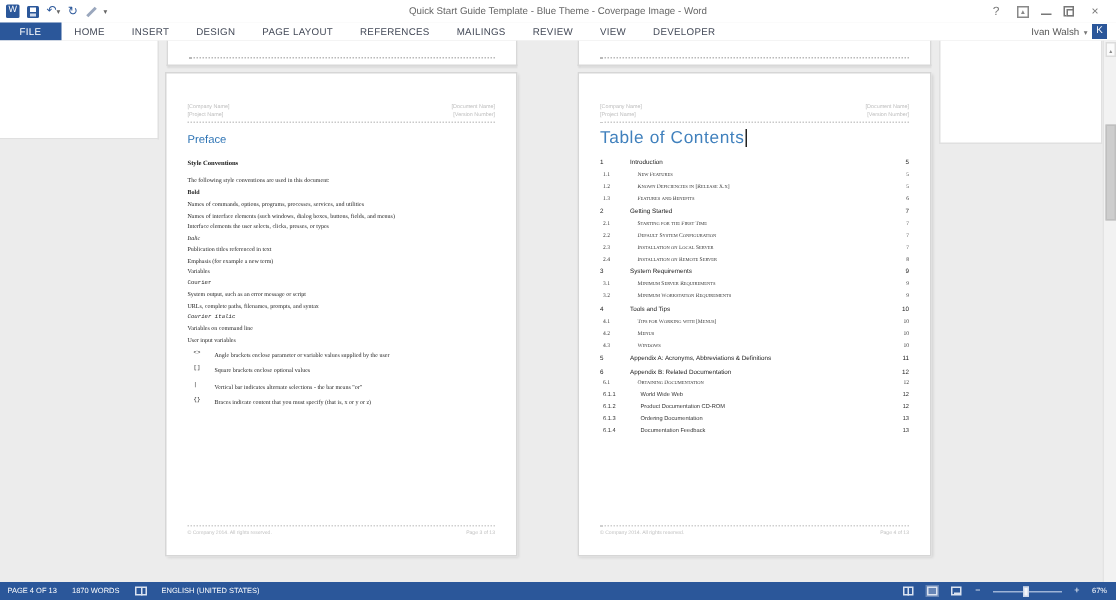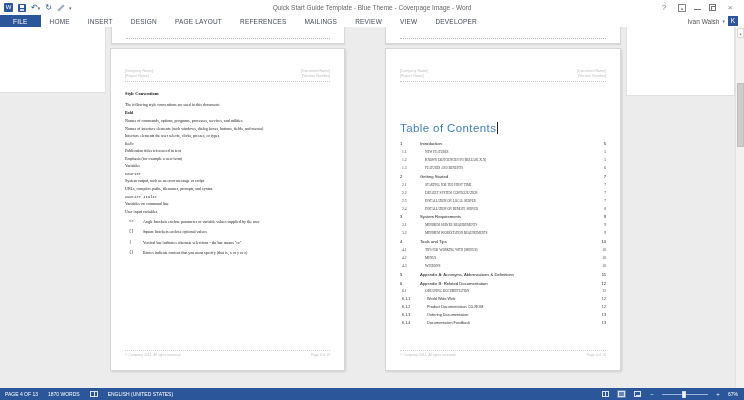--- a/index.html
+++ b/index.html
@@ -64,21 +64,21 @@
   .pline.italic { font-style:italic; }
   .pline.mono { font-family:"Liberation Mono", monospace; font-size:3.8px; }
   .pline.monoitalic { font-family:"Liberation Mono", monospace; font-style:italic; font-size:3.8px; }
   .blist { margin-top:5px; }
   .brow { display:flex; margin-top:5.4px; font-size:4px; color:#222; font-family:"Liberation Serif", serif; }
   .bsym { width:18px; padding-left:4px; font-family:"Liberation Mono", monospace; font-size:3.8px; }
   .bdesc { flex:1; }
 
   
   .toc-title-row { margin-top:4px; display:flex; align-items:flex-end; }
-  .h1-toc { font-size:11.5px; color:#4181bd; letter-spacing:.4px; font-weight:400;margin-top:36px; }
+  .h1-toc { font-size:11.5px; color:#4181bd; letter-spacing:.4px; font-weight:400; }
   .caret { display:inline-block; width:1px; height:12px; background:#222; margin-left:1px; }
   .toclist { margin-top:7px; }
   .trow { display:flex; align-items:baseline; margin-bottom:3.9px; color:#1a1a1a; }
   .trow .num { flex:none; }
   .trow .t { flex:1; }
   .trow .pg { flex:none; width:14px; text-align:right; }
   .trow.lvl1 { font-size:4.2px; }
   .trow.lvl1 .num { width:20px; }
   .trow.lvl2 { font-size:3.7px; color:#3a3a3a; font-family:"Liberation Serif", serif; }
   .trow.lvl2 .num { width:23px; margin-left:2px; }
@@ -177,20 +177,21 @@
       <div class="phead">
         <div class="hl">
           <div>[Company Name]</div>
           <div>[Project Name]</div>
         </div>
         <div class="hr">
           <div>[Document Name]</div>
           <div>[Version Number]</div>
         </div>
       </div>
+      <div class="h1-preface">Preface</div>
       <div class="h2-style">Style Conventions</div>
       <div class="intro">The following style conventions are used in this document:</div>
       <div class="plist">
 
           <div class="pline bold">Bold</div>
 
           <div class="pline">Names of commands, options, programs, processes, services, and utilities</div>
 
           <div class="pline">Names of interface elements (such windows, dialog boxes, buttons, fields, and menus)</div>
 

